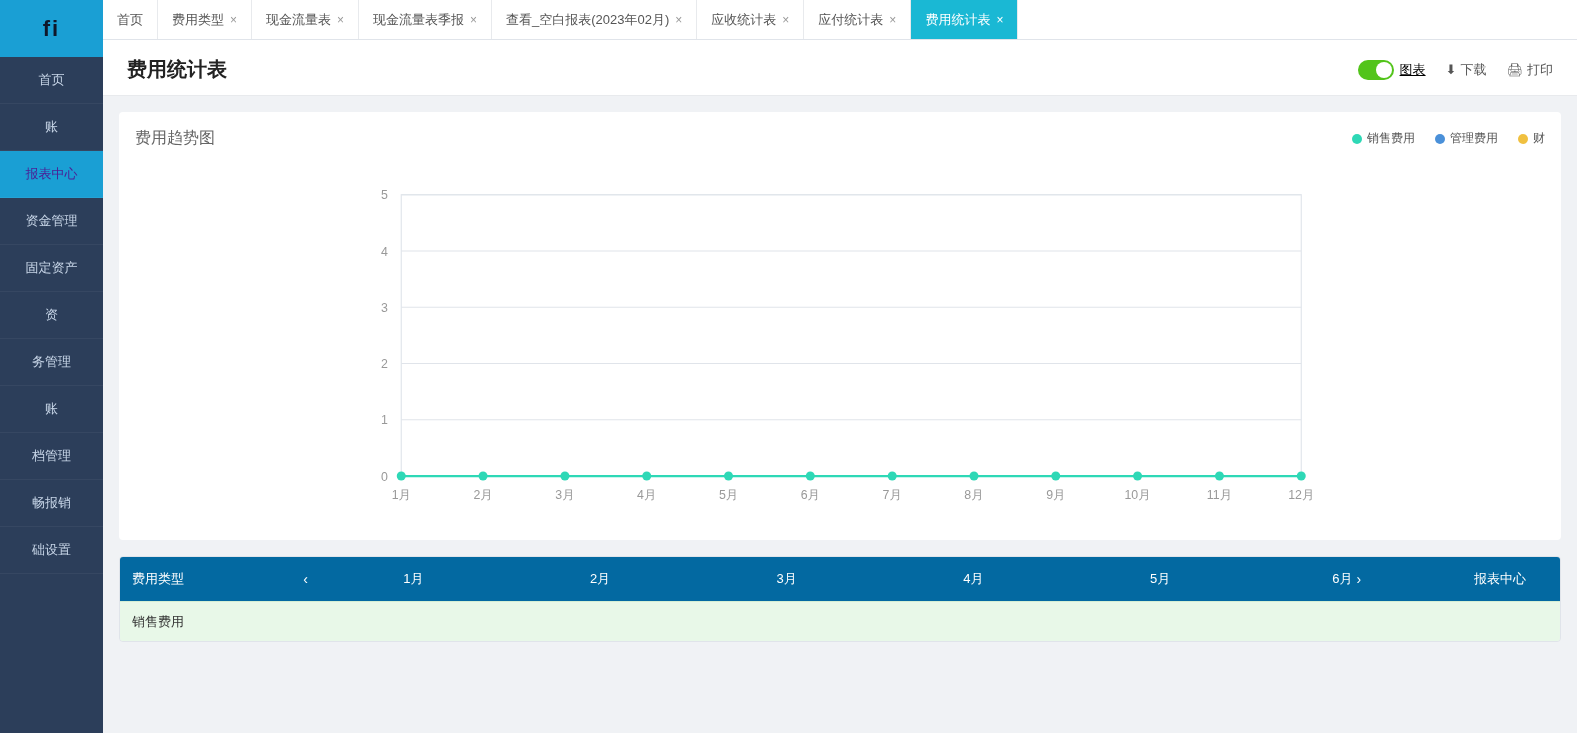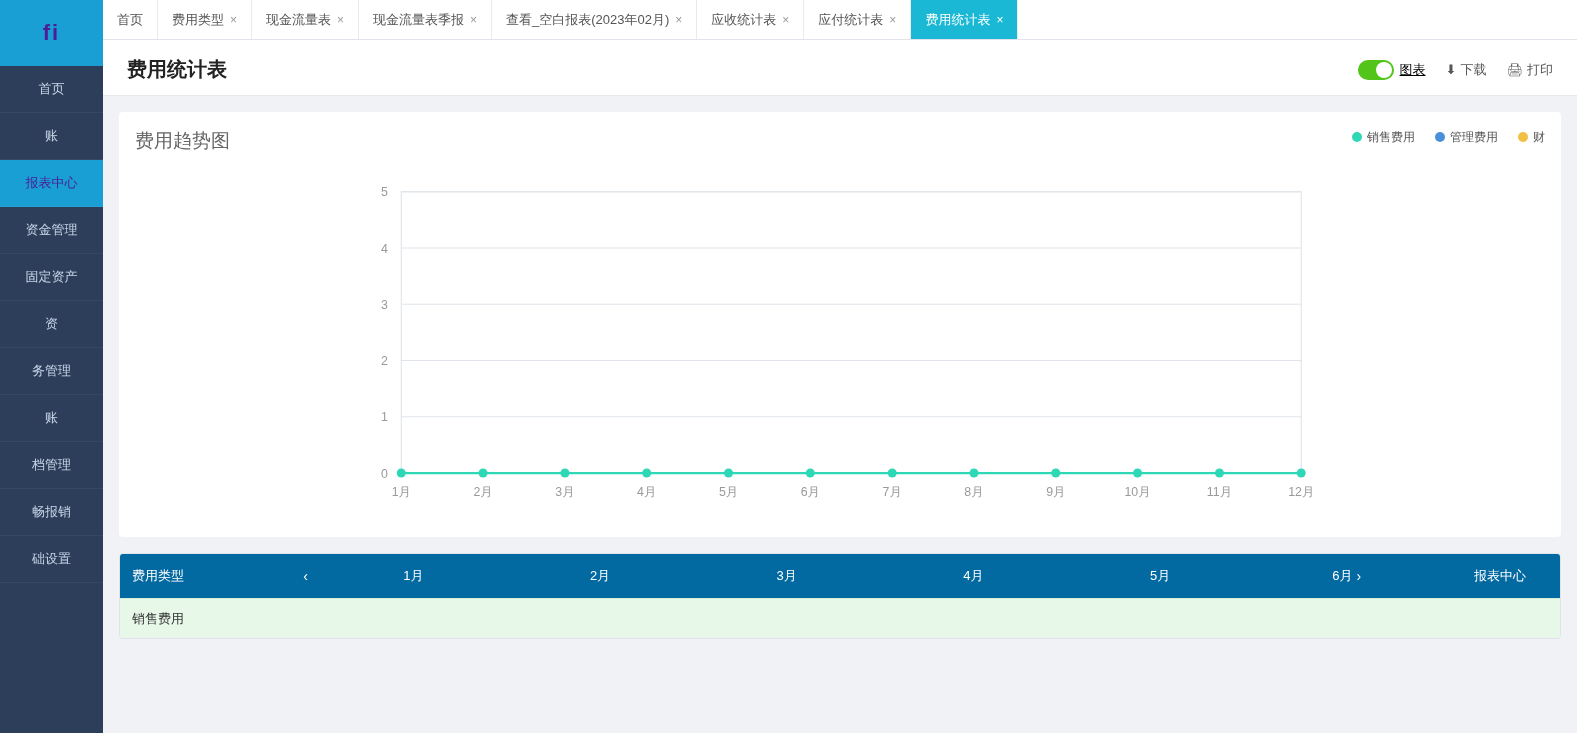--- a/index.html
+++ b/index.html
@@ -8,26 +8,26 @@
     
     .sidebar {
       width: 103px;
       background: #2c3e5a;
       height: 100%;
       display: flex;
       flex-direction: column;
       flex-shrink: 0;
     }
     .sidebar-logo {
-      height: 66px;
+      height: 57px;
       background: #1a9fd4;
       display: flex;
       align-items: center;
       justify-content: center;
-      color: #4c1d95;
+      color: #0f172a;
       font-size: 22px;
       font-weight: bold;
       letter-spacing: 2px;
     }
     .sidebar-item {
       color: #c8d6e8;
       padding: 14px 0;
       text-align: center;
       font-size: 13px;
       cursor: pointer;
@@ -143,23 +143,23 @@
     }
 
     
     .chart-section {
       background: #fff;
       margin: 16px;
       padding: 16px;
       border-radius: 4px;
     }
     .chart-title {
-      font-size: 19px;
+      font-size: 16px;
       color: #666;
-      margin-bottom: 0;
+      margin-bottom: 8px;
     }
     .chart-legend {
       display: flex;
       justify-content: flex-end;
       gap: 20px;
       margin-bottom: 8px;
     }
     .legend-item {
       display: flex;
       align-items: center;

